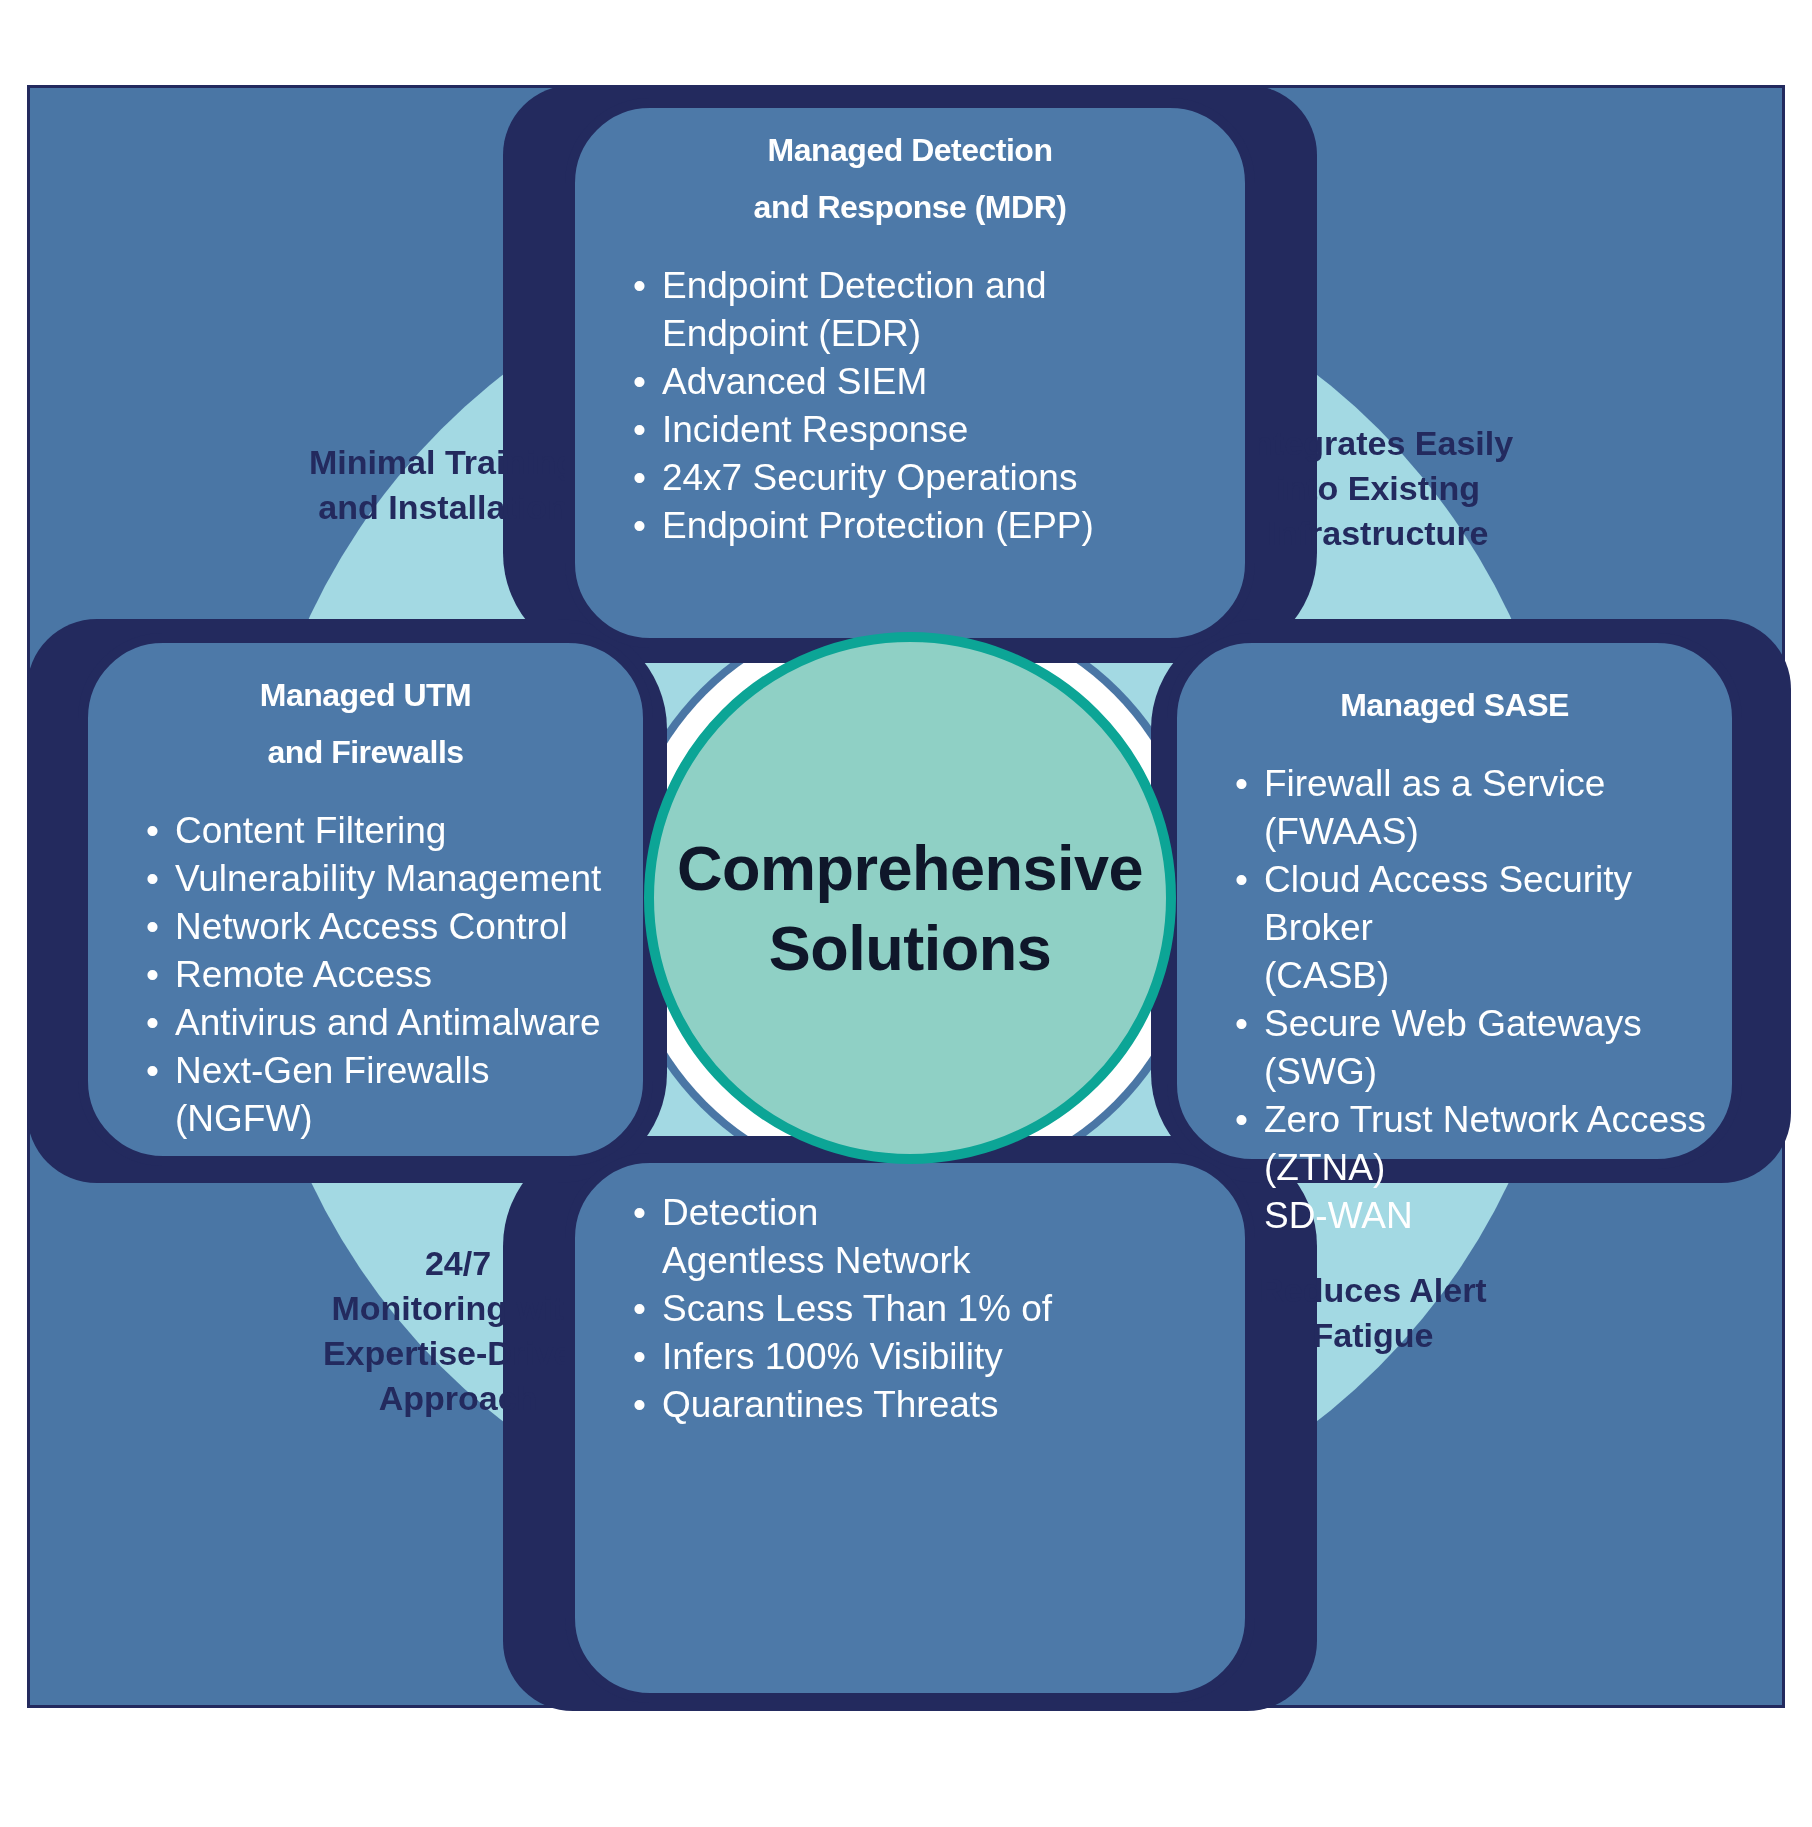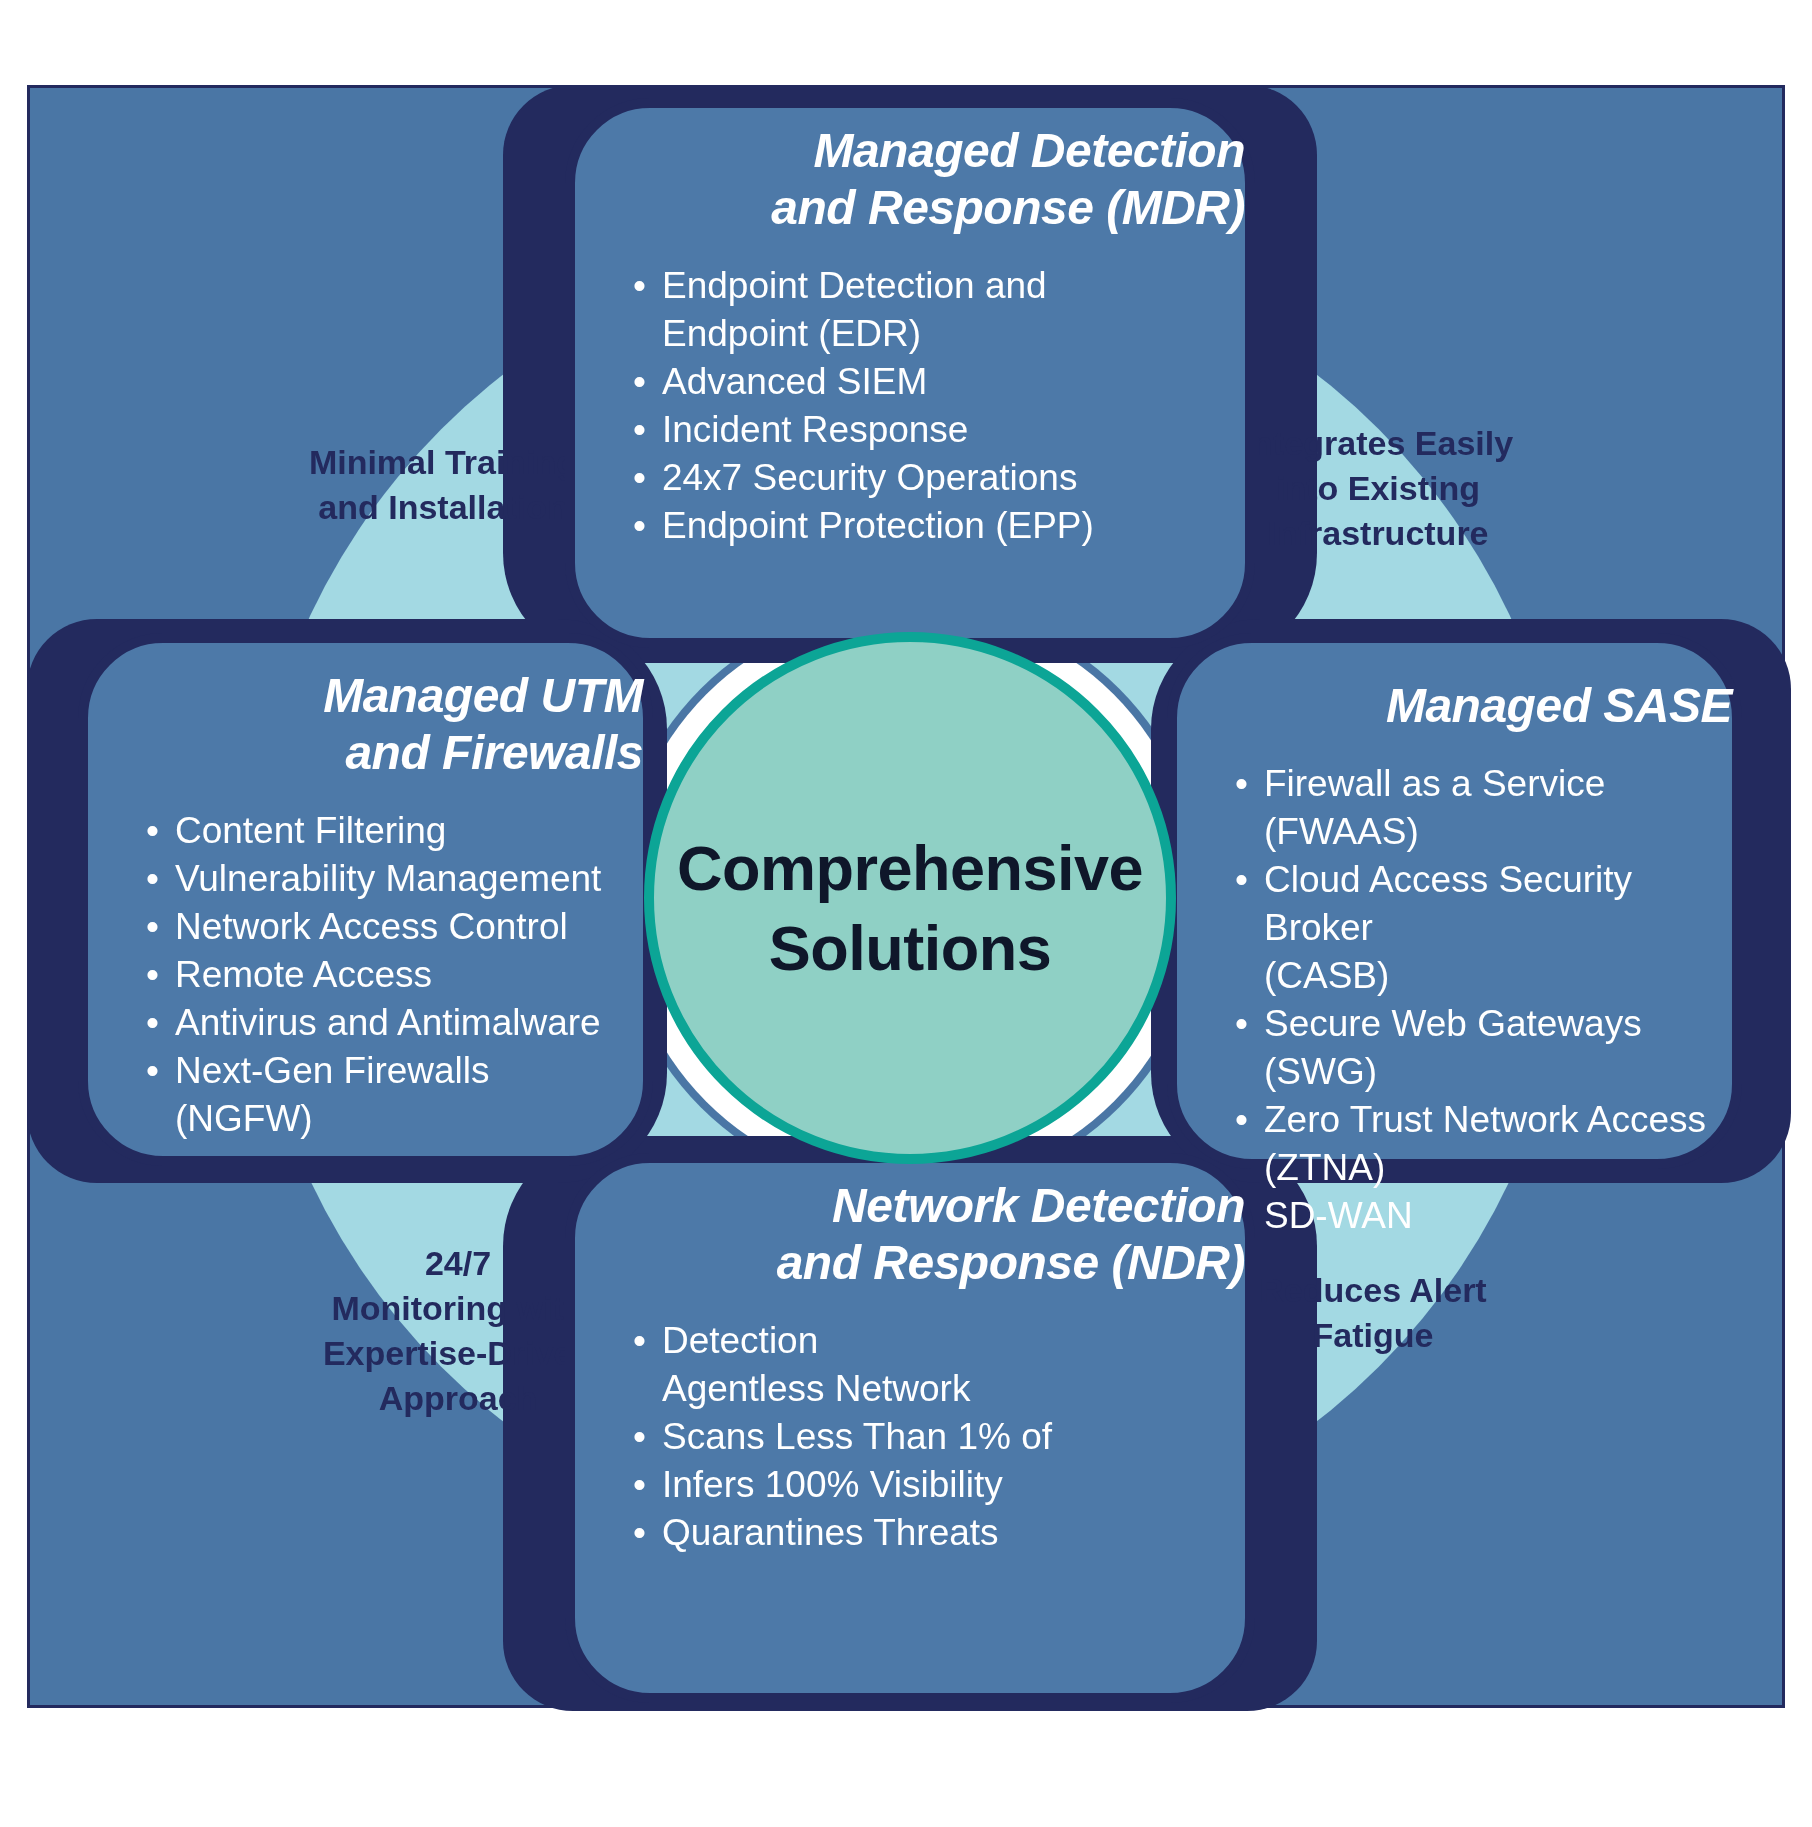--- a/index.html
+++ b/index.html
@@ -21,22 +21,22 @@
   .arm-bottom{left:473px;top:1048px;width:814px;height:575px;border-radius:110px 110px 70px 70px;}
   .arm-left{left:-3px;top:531px;width:640px;height:564px;border-radius:70px 110px 110px 70px;}
   .arm-right{left:1121px;top:531px;width:640px;height:564px;border-radius:110px 70px 70px 110px;}
   
   .box{background:#4d79a8;border:10px solid #232a5e;border-radius:85px;box-sizing:border-box;
        color:#ffffff;}
   .box-top{left:535px;top:10px;width:690px;height:550px;}
   .box-bottom{left:535px;top:1065px;width:690px;height:550px;}
   .box-left{left:48px;top:545px;width:575px;height:533px;}
   .box-right{left:1137px;top:545px;width:575px;height:536px;}
-  .box-title{font-weight:bold;font-size:48px;line-height:57px;text-align:right;
-             white-space:pre-line;letter-spacing:-0.5px;font-style:italic;}
+  .box-title{font-weight:bold;font-size:32px;line-height:57px;text-align:center;
+             white-space:pre-line;letter-spacing:-0.5px;}
   .pt14{padding-top:14px;} .pt24{padding-top:24px;} .pt34{padding-top:34px;}
   .box-list{margin-top:26px;padding-left:58px;padding-right:10px;font-size:37px;line-height:48px;}
   .b-item{display:flex;align-items:flex-start;}
   .dot{margin-right:16px;}
   
   .circle-teal{left:614px;top:544px;width:532px;height:532px;border-radius:50%;
                background:#8fd0c5;border:10px solid #0ca596;box-sizing:border-box;}
   .center-text{left:614px;top:740px;width:532px;text-align:center;font-weight:bold;
                font-size:63px;line-height:80px;color:#0f172a;white-space:pre-line;
                letter-spacing:-0.5px;}
@@ -189,22 +189,20 @@
           <div class="b-item">
             <span class="dot">•</span>
             <div class="b-text">
               <div>SD-WAN</div>
             </div>
           </div>
         </div>
     </div>
 
     <div class="abs box box-bottom">
-      <div class="box-title pt14">Network Detection
-and Response  (NDR)</div>
       <div class="box-list">
           <div class="b-item">
             <span class="dot">•</span>
             <div class="b-text">
               <div>Detection</div>
               <div>Agentless Network</div>
             </div>
           </div>
           <div class="b-item">
             <span class="dot">•</span>

